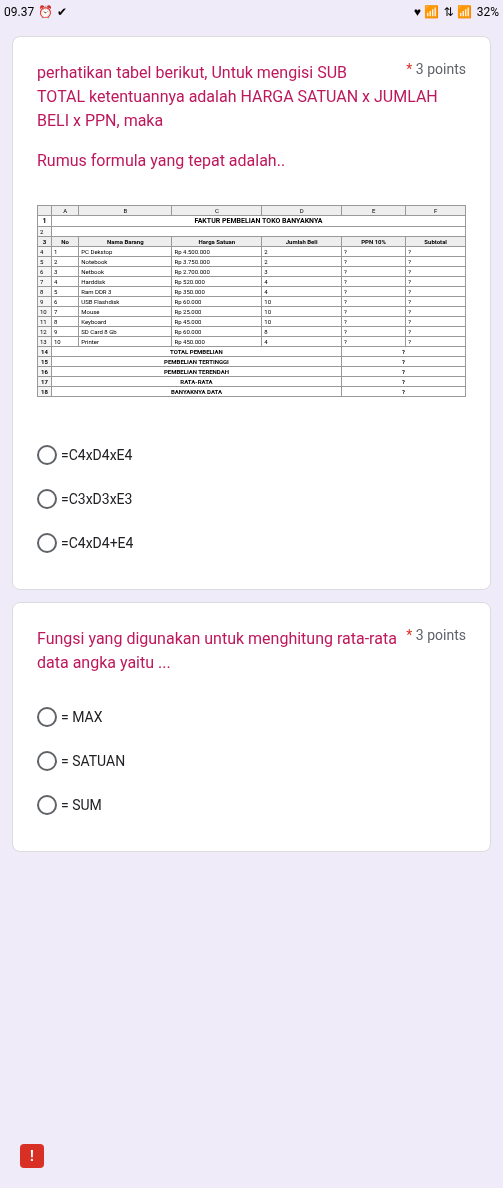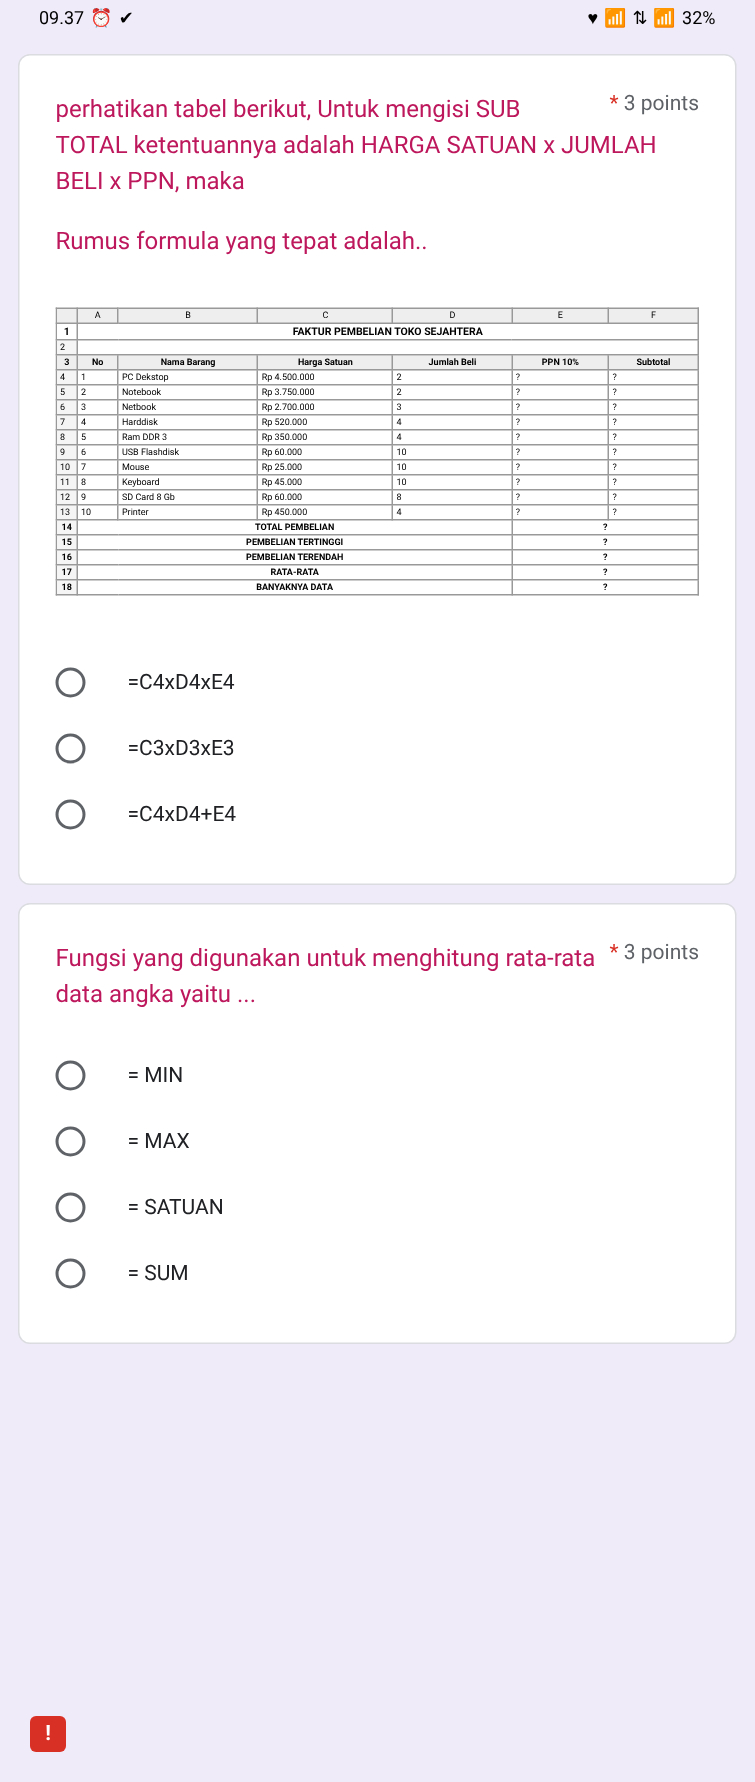--- a/index.html
+++ b/index.html
@@ -9,21 +9,21 @@
     width: 503px;
     height: 1188px;
     overflow: hidden;
     position: relative;
   }
   .status-bar {
     height: 24px;
     display: flex;
     justify-content: space-between;
     align-items: center;
-    padding: 0 26px;
+    padding: 0 4px;
     font-size: 12px;
     color: #000;
     background: #f0ebf8;
   }
   .status-left, .status-right {
     display: flex;
     align-items: center;
     gap: 4px;
   }
   .card {
@@ -85,21 +85,21 @@
   .num-cell { text-align: right; }
   .center { text-align: center; }
   .summary-row td { text-align: center; font-weight: bold; }
   .options {
     margin-top: 20px;
   }
   .option {
     display: flex;
     align-items: center;
     padding: 12px 0;
-    gap: 28px;
+    gap: 4px;
   }
   .radio {
     width: 20px;
     height: 20px;
     border: 2px solid #5f6368;
     border-radius: 50%;
     flex-shrink: 0;
   }
   .option-label {
     font-size: 14px;
@@ -158,21 +158,21 @@
         <th class="rowhdr"></th>
         <th class="col-hdr">A</th>
         <th class="col-hdr">B</th>
         <th class="col-hdr">C</th>
         <th class="col-hdr">D</th>
         <th class="col-hdr">E</th>
         <th class="col-hdr">F</th>
       </tr>
       <tr class="title-row">
             <td class="rowhdr">1</td>
-            <td colspan="6">FAKTUR PEMBELIAN TOKO SEJAHTERA</td>
+            <td colspan="6">FAKTUR PEMBELIAN TOKO BANYAKNYA</td>
           </tr>
       <tr>
             <td class="rowhdr">2</td>
             <td colspan="6"></td>
           </tr>
       <tr class="sub-hdr">
         <td class="rowhdr">3</td>
         <td>No</td>
         <td>Nama Barang</td>
         <td>Harga Satuan</td>
@@ -322,24 +322,20 @@
 </div>
 
 <div class="card">
   <div>
     <span class="points"><span class="required">*</span> <span>3 points</span></span>
     <div class="question-text">Fungsi yang digunakan untuk menghitung rata-rata data angka yaitu ...</div>
   </div>
   <div class="options">
     <div class="option">
       <div class="radio"></div>
-      <span class="option-label">= MIN</span>
-    </div>
-    <div class="option">
-      <div class="radio"></div>
       <span class="option-label">= MAX</span>
     </div>
     <div class="option">
       <div class="radio"></div>
       <span class="option-label">= SATUAN</span>
     </div>
     <div class="option">
       <div class="radio"></div>
       <span class="option-label">= SUM</span>
     </div>

